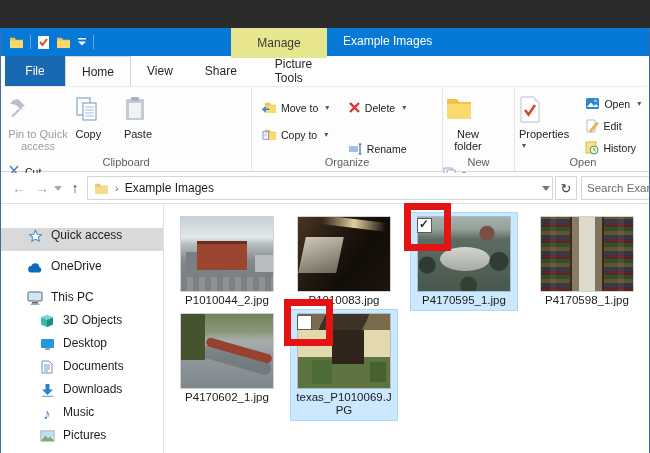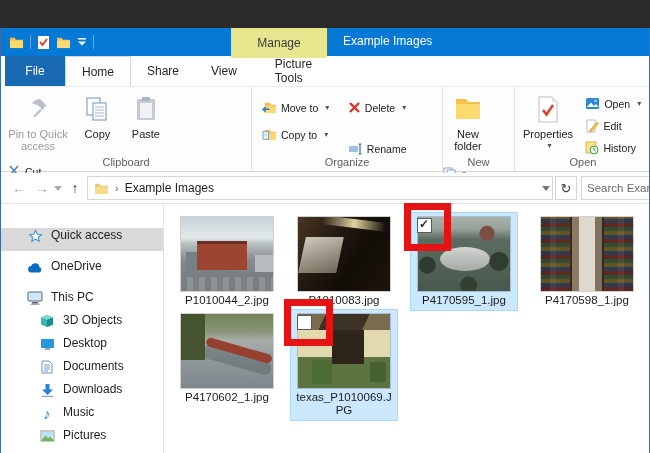--- a/index.html
+++ b/index.html
@@ -21,21 +21,21 @@
   .tab-active{background:#fdfdfd;border:1px solid #d6d6d6;border-bottom:none;}
   .tab-contextual{margin-left:6px;width:66px;}
 
   
   .ribbon{position:absolute;left:0;top:58px;width:650px;height:86px;background:#fdfdfd;
           border-top:1px solid #ececec;border-bottom:1px solid #d5d5d5;display:flex;box-sizing:border-box;}
   .rgroup{position:relative;height:100%;box-sizing:border-box;}
   .rgroup + .rgroup{border-left:1px solid #e4e4e4;}
   .g-clipboard{width:250px;}.g-organize{width:191px;}.g-new{width:72px;}.g-open{width:137px;}
   .glabel{position:absolute;left:0;bottom:3px;width:100%;text-align:center;font-size:11px;color:#5a5f63;}
-  .bigbtn{display:inline-flex;flex-direction:column;align-items:center;justify-content:flex-start;
+  .bigbtn{display:inline-flex;flex-direction:column;align-items:flex-start;justify-content:flex-start;
           font-size:11px;color:#222;text-align:center;line-height:12px;padding-top:6px;vertical-align:top;height:62px;}
   .bigbtn .bico{height:32px;display:flex;align-items:center;justify-content:center;margin-bottom:3px;}
   .smallcol{display:inline-flex;flex-direction:column;justify-content:flex-start;gap:3px;padding-top:8px;vertical-align:top;}
   .smallbtn{display:flex;align-items:center;gap:4px;font-size:10.5px;color:#222;height:17px;white-space:nowrap;}
   .disabled,.disabled .smallbtn{color:#9b9b9b;}
   .dd::after{content:"▾";font-size:8px;color:#555;margin-left:3px;}
   .ddg::after{content:"▾";font-size:8px;color:#999;margin-left:2px;}
 
   
   .addr-row{position:absolute;left:0;top:145px;width:100%;height:31px;background:#fff;border-bottom:1px solid #e2e2e2;box-sizing:border-box;}
@@ -139,22 +139,22 @@
         </span>
       <span class="qat-sep"></span>
     </div>
     <div class="manage-tab">Manage</div>
     <div class="win-title">Example Images</div>
   </div>
 
   <div class="tabrow">
     <div class="tab tab-file">File</div>
     <div class="tab tab-active">Home</div>
+    <div class="tab">View</div>
     <div class="tab">Share</div>
-    <div class="tab">View</div>
     <div class="tab tab-contextual">Picture Tools</div>
   </div>
 
   <div class="ribbon">
 
     <div class="rgroup g-clipboard">
       <div class="bigbtn disabled" style="width:66px;margin-left:4px;">
         <span class="bico">
             <svg width="22" height="24" viewBox="0 0 22 24">
               <path d="M13 2l7 7-3 1-.5 3.5L11 8 5 6.5 8.5 3z" fill="#b9bfc9"></path>

